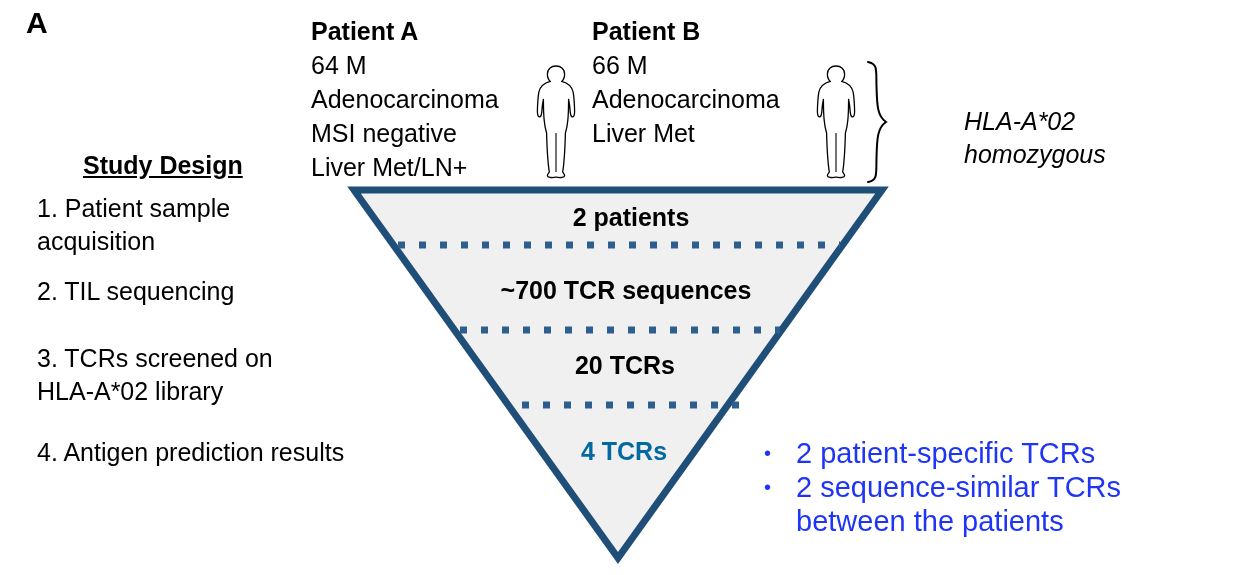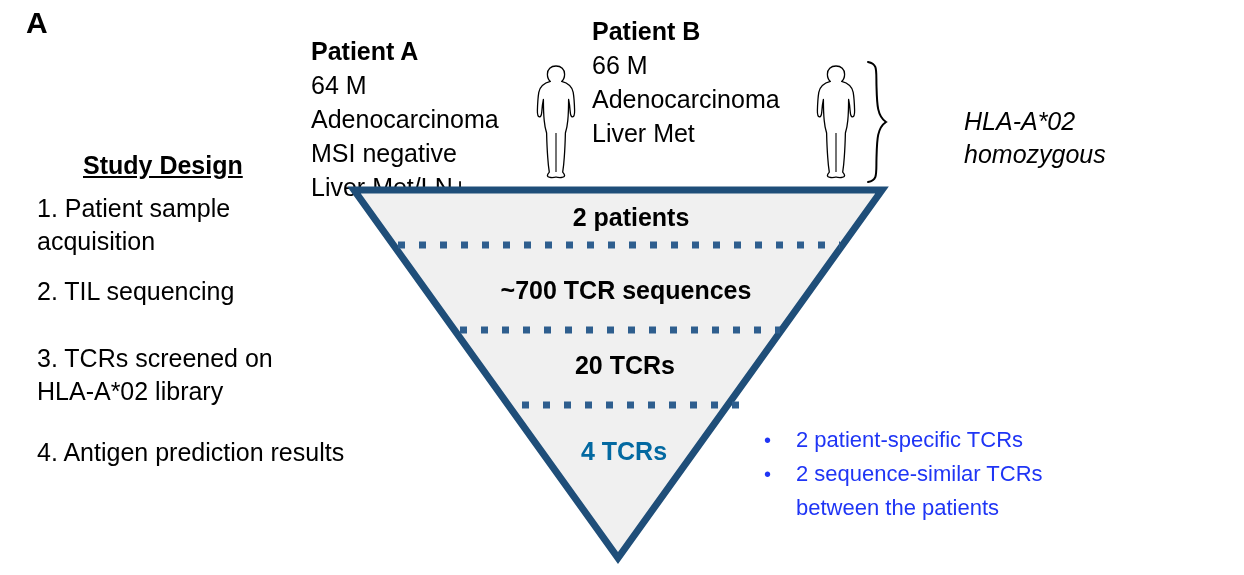--- a/index.html
+++ b/index.html
@@ -39,21 +39,21 @@
     white-space: nowrap;
   }
   .patient-block .pname {
     font-weight: bold;
     display: block;
   }
   .patient-block .pline {
     display: block;
     font-weight: normal;
   }
-  #patient-a-block { left: 311px; top: 14px; margin-top: 20px; }
+  #patient-a-block { left: 311px; top: 14px; }
   #patient-b-block { left: 592px; top: 14px; }
 
   
   .human-figure {
     position: absolute;
     width: 56px;
     height: 120px;
   }
   #human-a { left: 528px; top: 62px; }
   #human-b { left: 808px; top: 62px; }
@@ -121,23 +121,23 @@
   #funnel-label-4 {
     left: 340px; top: 437px; width: 556px;
     padding-left: 12px; box-sizing: border-box;
     color: #0369a1;
   }
 
   
   #results-list {
     position: absolute;
     left: 762px;
-    top: 423px;
+    top: 436px;
     color: #1F35F5;
-    font-size: 22px;
+    font-size: 29px;
     line-height: 34px;
     white-space: nowrap;
   }
   #results-list .bullet-row {
     display: block;
     position: relative;
     padding-left: 34px;
   }
   #results-list .bullet-row::before {
     content: "\2022";

